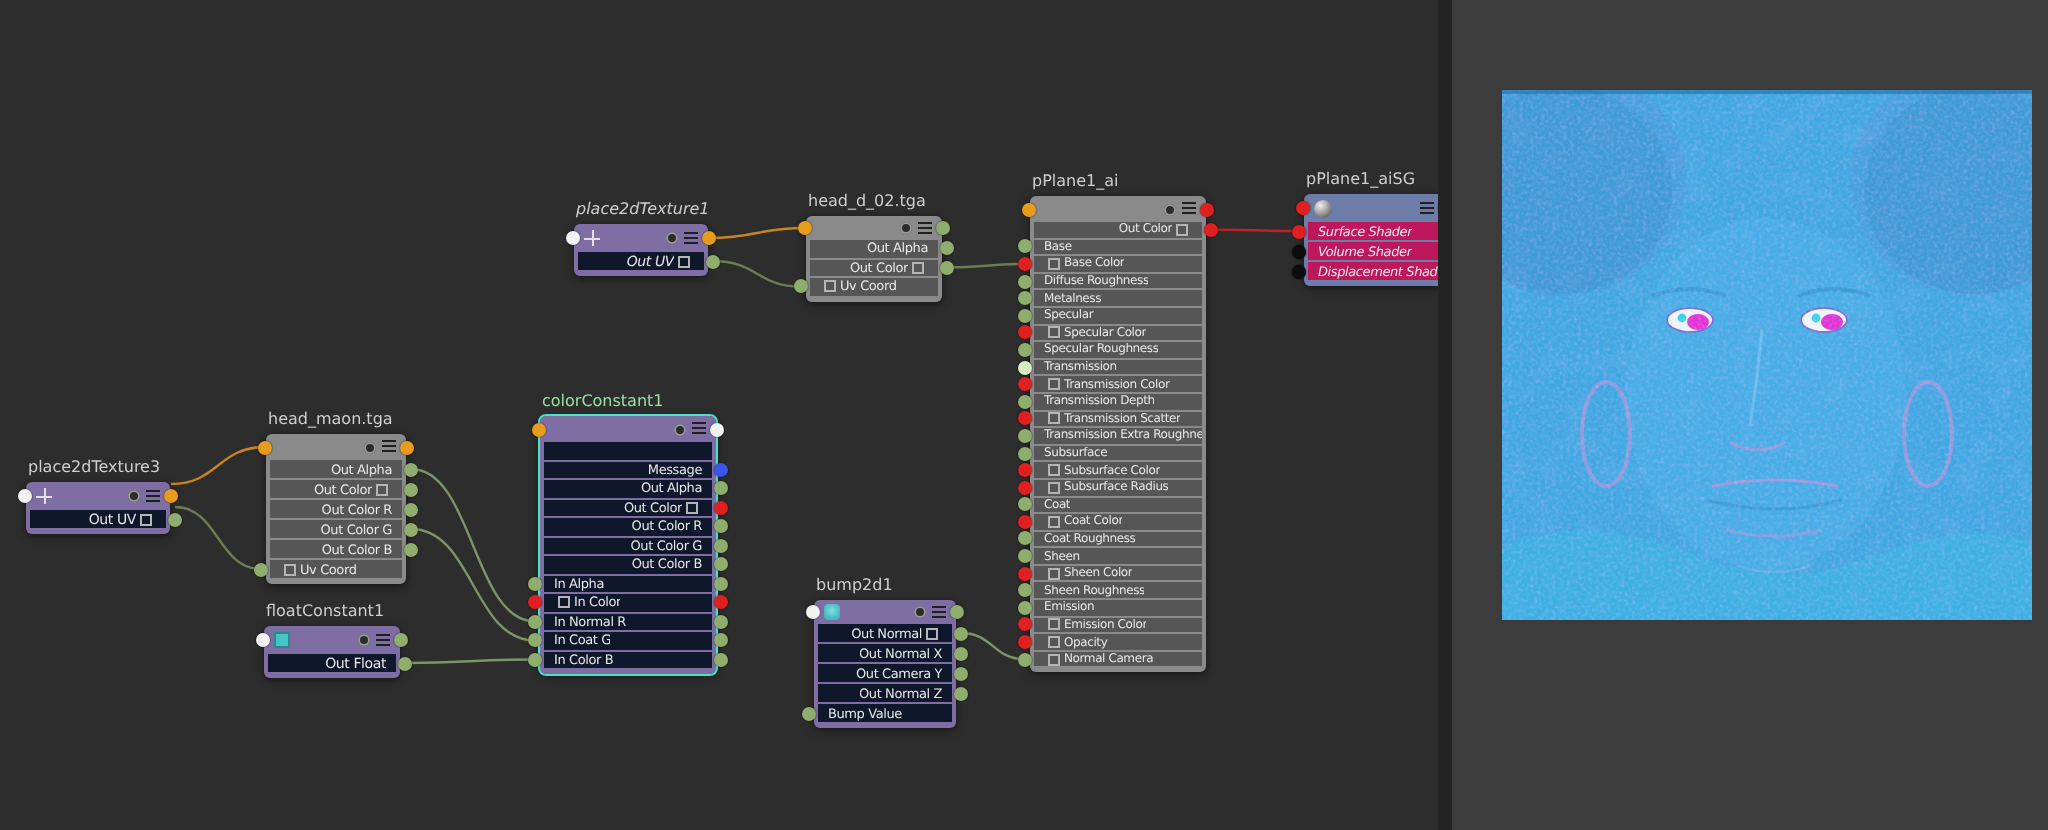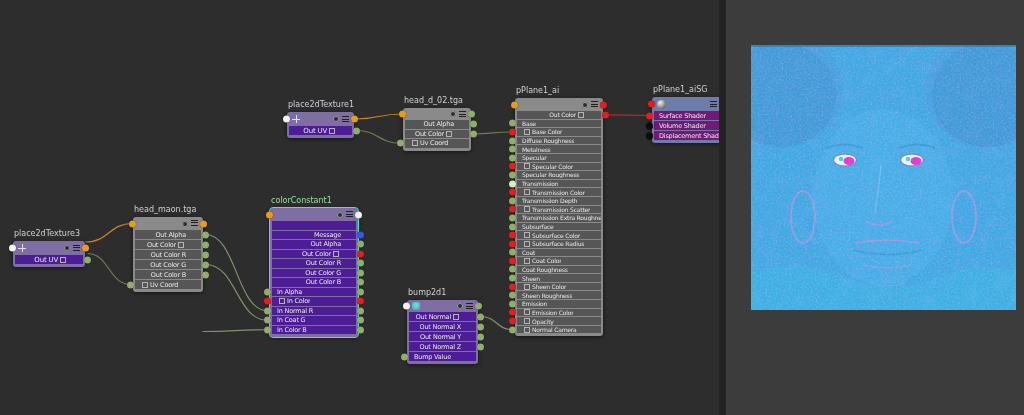--- a/index.html
+++ b/index.html
@@ -10,23 +10,23 @@
   .node.gray{background:#8a8a8a;}
   .node.purple{background:#7e6ea4;}
   .node.navy{background:#6d7ca8;}
   .node.selected{outline:1.5px solid #4ce0c4;}
   .node-title{position:absolute;top:-12px;left:1px;font-size:8px;color:#cfcfcf;white-space:nowrap;}
   .hdr{position:relative;display:flex;align-items:center;gap:3px;padding:0 5px;}
   .hdr .sp{flex:1;}
   .rows{padding-bottom:2px;}
   .row{position:relative;margin:0 2px 1px;display:flex;align-items:center;color:#e8e8e8;}
   .gray .row{background:#565656;}
-  .purple .row{background:#4c1d95;}
-  .navy .row{background:#701a75;}
-  .row.r{justify-content:flex-end;padding-right:15px;}
+  .purple .row{background:#0f172a;}
+  .navy .row{background:#be185d;font-style:italic;}
+  .row.r{justify-content:flex-end;padding-right:5px;}
   .row.l{padding-left:5px;}
   .lbl{white-space:nowrap;overflow:hidden;letter-spacing:-0.2px;}
   .dot{position:absolute;width:7px;height:7px;border-radius:50%;top:50%;transform:translateY(-50%);z-index:3;box-shadow:0 0 1px rgba(0,0,0,.7);}
   .dot.dl{left:-8px;}
   .dot.dr{right:-8px;}
   .hdr .dot.dl{left:-4px;}
   .hdr .dot.dr{right:-4px;}
   .bx{width:4px;height:4px;border:1px solid #b5b5b5;display:inline-block;margin:0 2px;flex:none;}
   .ic{flex:none;display:inline-block;}
   .ic-circle{width:6px;height:6px;border-radius:50%;background:#2c2c2c;box-shadow:inset 0 0 0 1px #9a9a9a;}
@@ -51,21 +51,21 @@
       <path d="M473.5,133.75 C493,133.75 493,131.984375 512.5,131.984375" fill="none" stroke="#6d7d52" stroke-width="1.2"></path>
       <path d="M605.5,114.796875 C627.5,114.796875 627.5,115.5 649.5,115.5" fill="none" stroke="#c22222" stroke-width="1.2"></path>
       <path d="M85.5,242 C109,242 109,223.5 132.5,223.5" fill="none" stroke="#c8861e" stroke-width="1.2"></path>
       <path d="M87.5,253.5 C109,253.5 109,284.5 130.5,284.5" fill="none" stroke="#6d7d52" stroke-width="1.2"></path>
       <path d="M205.5,234.5 C236.5,234.5 236.5,310.75 267.5,310.75" fill="none" stroke="#7d9468" stroke-width="1.2"></path>
       <path d="M205.5,264.5 C236.5,264.5 236.5,320.25 267.5,320.25" fill="none" stroke="#7d9468" stroke-width="1.2"></path>
       <path d="M202.5,331.5 C235,331.5 235,329.75 267.5,329.75" fill="none" stroke="#7d9468" stroke-width="1.2"></path>
       <path d="M480.5,316.5 C496.5,316.5 496.5,329.640625 512.5,329.640625" fill="none" stroke="#7d9468" stroke-width="1.2"></path>
     </svg>
   <div id="nodes">
-      <div class="node purple" style="left: 287px; top: 112px; width: 67px;">
+      <div class="node purple" style="left: 287px; top: 112px; width: 67px; font-style: italic;">
         <div class="node-title">place2dTexture1</div>
         <div class="hdr" style="height: 14px;">
           <span class="dot dl" style="background: rgb(242, 242, 242);"></span>
           <span class="ic ic-transform"></span>
           <span class="sp"></span>
           <span class="ic ic-circle"></span>
           <span class="ic ic-menu"></span>
           <span class="dot dr" style="background: rgb(232, 156, 30);"></span>
         </div>
         <div class="rows">
@@ -351,20 +351,37 @@
             <span class="dot dl" style="background: rgb(143, 174, 110);"></span>
             <span class="dot dr" style="background: rgb(143, 174, 110);"></span>
           </div>
           <div class="row l" style="height: 8.5px; font-size: 6.5px;">
             <span class="lbl">In Color B</span>
             <span class="dot dl" style="background: rgb(143, 174, 110);"></span>
             <span class="dot dr" style="background: rgb(143, 174, 110);"></span>
           </div>
         </div>
       </div>
+      <div class="node purple" style="left: 132px; top: 313px; width: 68px;">
+        <div class="node-title">floatConstant1</div>
+        <div class="hdr" style="height: 14px;">
+          <span class="dot dl" style="background: rgb(242, 242, 242);"></span>
+          <span class="ic ic-teal"></span>
+          <span class="sp"></span>
+          <span class="ic ic-circle"></span>
+          <span class="ic ic-menu"></span>
+          <span class="dot dr" style="background: rgb(143, 174, 110);"></span>
+        </div>
+        <div class="rows">
+          <div class="row r" style="height: 9px; font-size: 7px;">
+            <span class="lbl">Out Float</span>
+            <span class="dot dr" style="background: rgb(143, 174, 110);"></span>
+          </div>
+        </div>
+      </div>
       <div class="node purple" style="left: 407px; top: 300px; width: 71px;">
         <div class="node-title">bump2d1</div>
         <div class="hdr" style="height: 12px;">
           <span class="dot dl" style="background: rgb(242, 242, 242);"></span>
           <span class="ic ic-bump"></span>
           <span class="sp"></span>
           <span class="ic ic-circle"></span>
           <span class="ic ic-menu"></span>
           <span class="dot dr" style="background: rgb(143, 174, 110);"></span>
         </div>
@@ -372,21 +389,21 @@
           <div class="row r" style="height: 9px; font-size: 6.5px; align-items: center;">
             <span class="lbl">Out Normal</span>
             <span class="bx"></span>
             <span class="dot dr" style="background: rgb(143, 174, 110);"></span>
           </div>
           <div class="row r" style="height: 9px; font-size: 6.5px;">
             <span class="lbl">Out Normal X</span>
             <span class="dot dr" style="background: rgb(143, 174, 110);"></span>
           </div>
           <div class="row r" style="height: 9px; font-size: 6.5px;">
-            <span class="lbl">Out Normal Y</span>
+            <span class="lbl">Out Camera Y</span>
             <span class="dot dr" style="background: rgb(143, 174, 110);"></span>
           </div>
           <div class="row r" style="height: 9px; font-size: 6.5px;">
             <span class="lbl">Out Normal Z</span>
             <span class="dot dr" style="background: rgb(143, 174, 110);"></span>
           </div>
           <div class="row l" style="height: 9px; font-size: 6.5px;">
             <span class="lbl">Bump Value</span>
             <span class="dot dl" style="background: rgb(143, 174, 110);"></span>
           </div>

